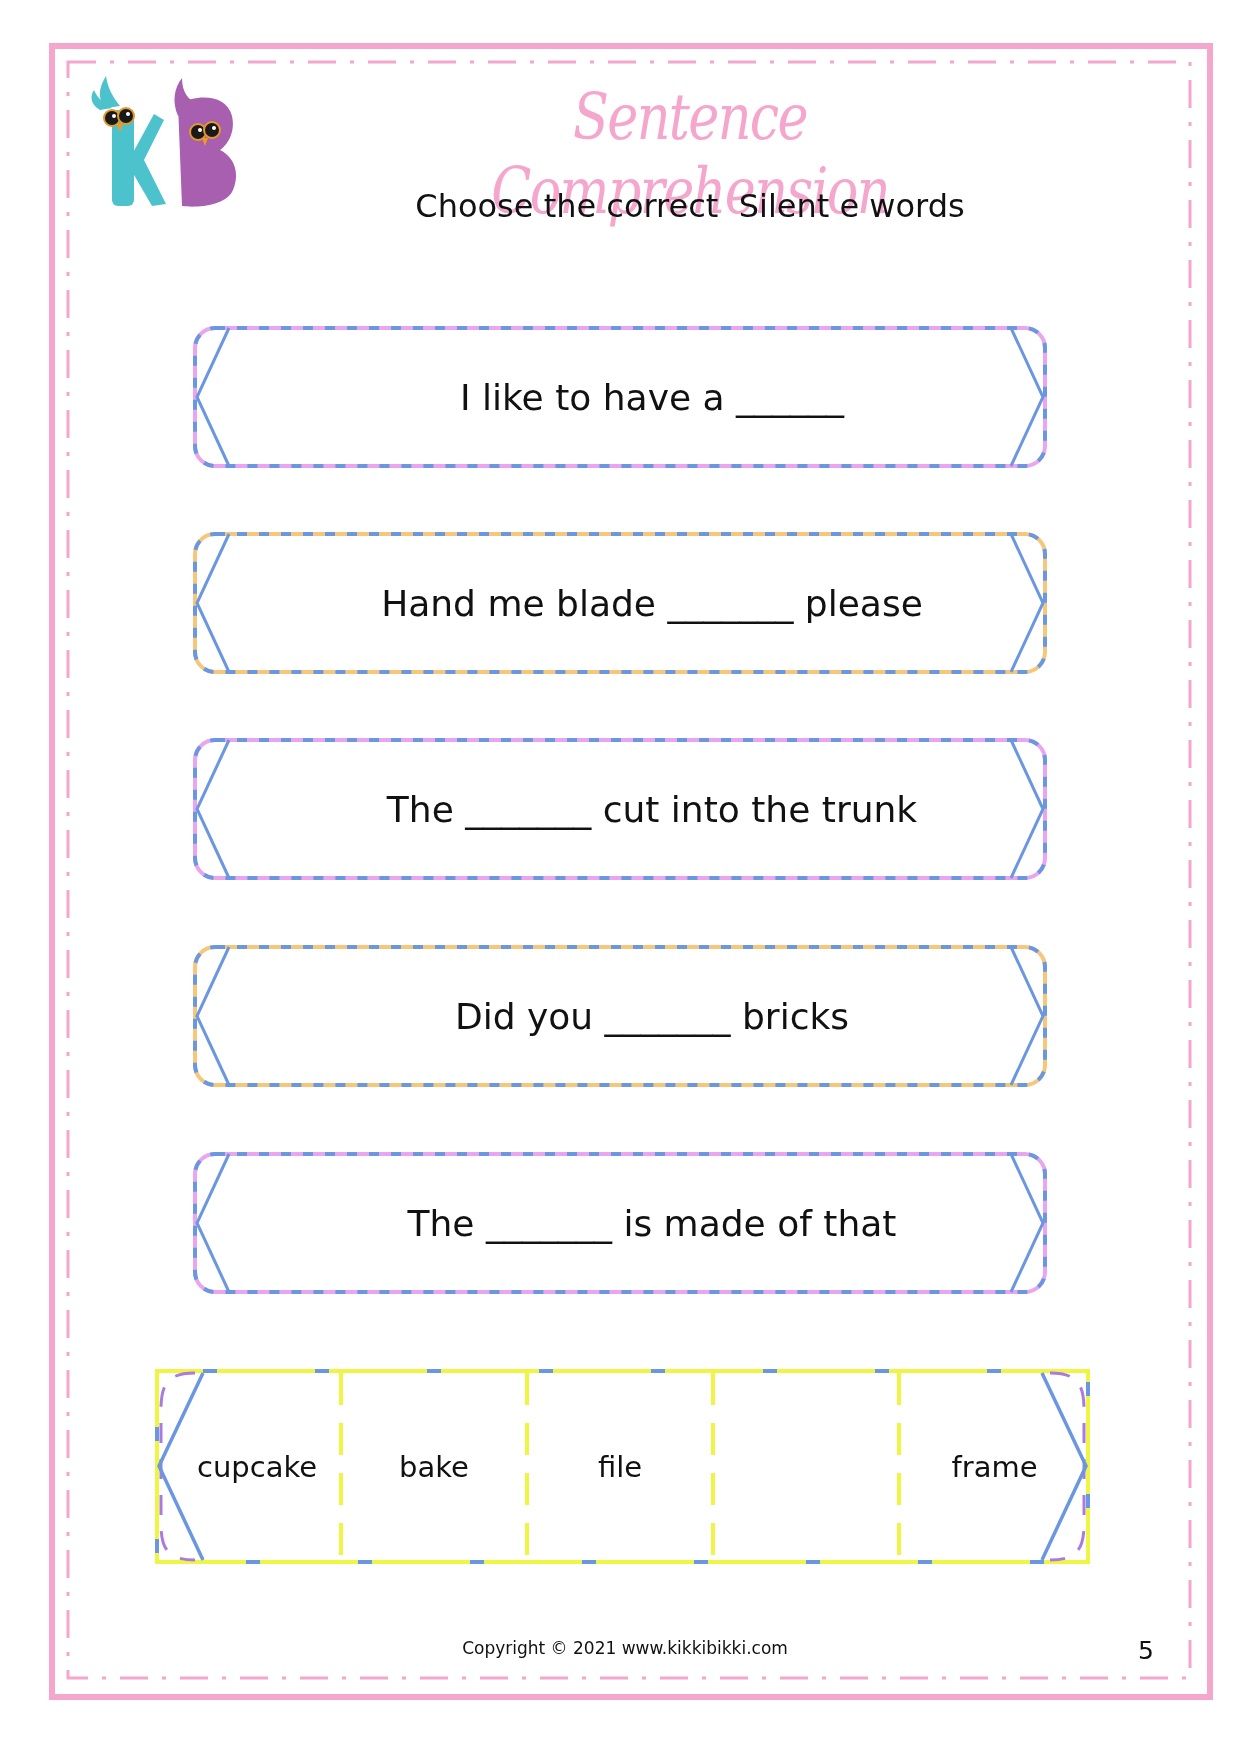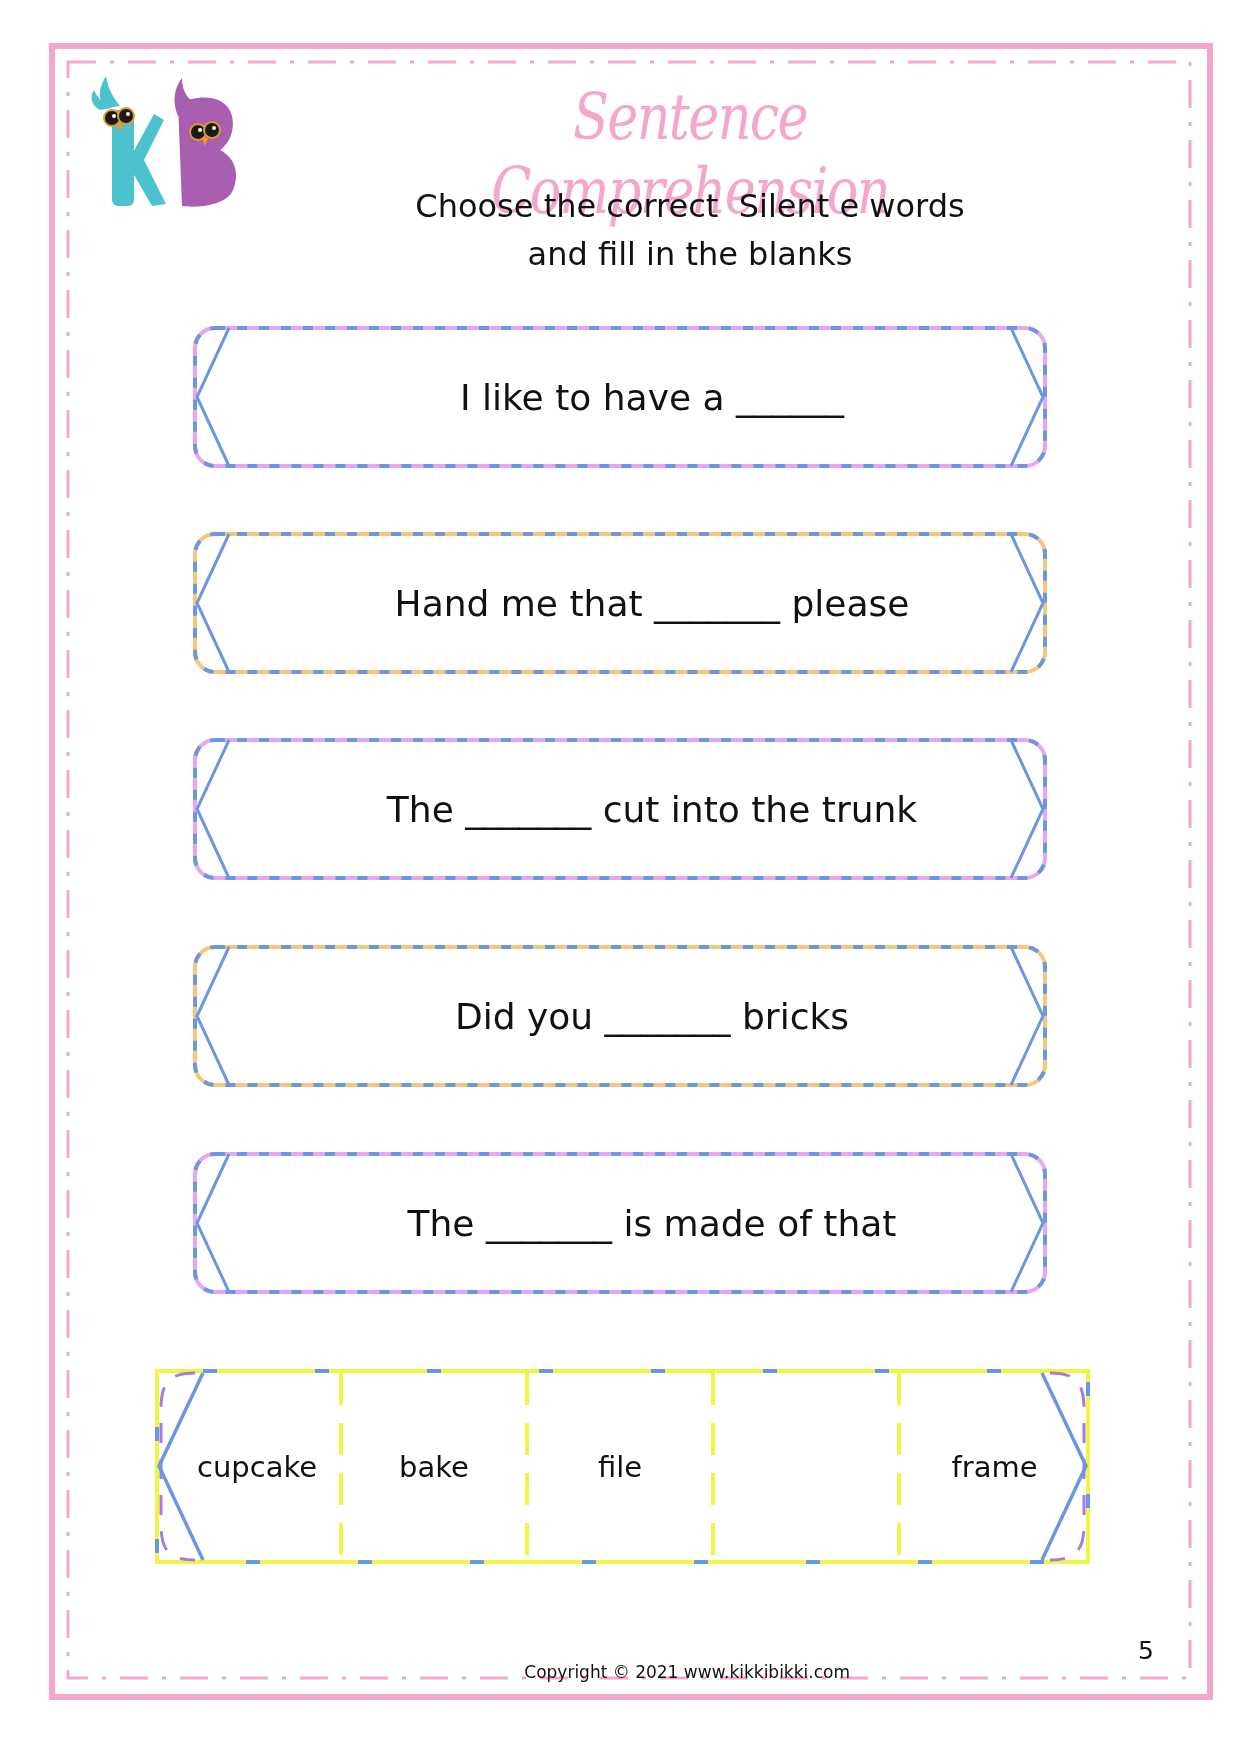--- a/index.html
+++ b/index.html
@@ -16,22 +16,22 @@
               font-size: 32px; line-height: 48px; color: #111; }
   .sentence-box { position: absolute; left: 193px; width: 854px; height: 142px; }
   .sentence-box svg { position: absolute; left: 0; top: 0; }
   .sentence-text { position: absolute; left: 0; top: 0; width: 100%; height: 100%;
                    display: flex; align-items: center; justify-content: center;
                    font-size: 36px; color: #111; margin-left: 32px; }
   .word-bank { position: absolute; left: 155px; top: 1369px; width: 935px; height: 195px; border-radius: 30px; }
   .word-bank svg { position: absolute; left: 0; top: 0; }
   .word-cell { position: absolute; top: 0; height: 195px; display: flex; align-items: center;
                justify-content: center; font-size: 29px; color: #111; }
-  .copyright { position: absolute; left: 400px; top: 1638px; width: 450px; text-align: right;
-               font-size: 17px; color: #111; margin-top: 24px; }
+  .copyright { position: absolute; left: 400px; top: 1638px; width: 450px; text-align: center;
+               font-size: 17px; color: #111; }
   .page-number { position: absolute; left: 1138px; top: 1636px; font-size: 25px; color: #111; }
 </style>
 </head>
 <body>
 
 <div class="outer-border"></div>
 <svg class="inner-border" width="1126" height="1620" viewBox="0 0 1126 1620">
   <rect x="2" y="2" width="1122" height="1616" fill="none" stroke="#f4a6cc" stroke-width="3" stroke-dasharray="28 14 4 14"></rect>
 </svg>
 
@@ -56,41 +56,40 @@
   <circle cx="112" cy="56" r="8" fill="#1a1a1a" stroke="#e39a2b" stroke-width="2"></circle>
   <circle cx="126" cy="54" r="8" fill="#1a1a1a" stroke="#e39a2b" stroke-width="2"></circle>
   <circle cx="114" cy="54" r="2" fill="#fff"></circle>
     <circle cx="128" cy="52" r="2" fill="#fff"></circle>
   <path d="M116 62 L122 62 L119 70 Z" fill="#f39a1e"></path>
 </svg>
 
 <div class="title">Sentence Comprehension</div>
 <div class="subtitle">
   <div style="white-space:pre;">Choose the correct  Silent e words</div>
-  <div>and fill in the blanks</div>
 </div>
 
 <div class="sentence-box" style="top:326px;">
   <svg width="854" height="142" viewBox="0 0 854 142">
     <rect x="2" y="2" width="850" height="138" rx="20" fill="none" stroke="#e9a6ee" stroke-width="4"></rect>
     <rect x="2" y="2" width="850" height="138" rx="20" fill="none" stroke="#6b97e0" stroke-width="4" stroke-dasharray="10 12"></rect>
     <polyline points="36,2 4,71 36,140" fill="none" stroke="#6b97e0" stroke-width="3"></polyline>
     <polyline points="818,2 850,71 818,140" fill="none" stroke="#6b97e0" stroke-width="3"></polyline>
   </svg>
   <div class="sentence-text">I like to have a ______</div>
 </div>
 
 <div class="sentence-box" style="top:532px;">
   <svg width="854" height="142" viewBox="0 0 854 142">
     <rect x="2" y="2" width="850" height="138" rx="20" fill="none" stroke="#f6c77a" stroke-width="4"></rect>
     <rect x="2" y="2" width="850" height="138" rx="20" fill="none" stroke="#6b97e0" stroke-width="4" stroke-dasharray="10 12"></rect>
     <polyline points="36,2 4,71 36,140" fill="none" stroke="#6b97e0" stroke-width="3"></polyline>
     <polyline points="818,2 850,71 818,140" fill="none" stroke="#6b97e0" stroke-width="3"></polyline>
   </svg>
-  <div class="sentence-text">Hand me that _______ please</div>
+  <div class="sentence-text">Hand me blade _______ please</div>
 </div>
 
 <div class="sentence-box" style="top:738px;">
   <svg width="854" height="142" viewBox="0 0 854 142">
     <rect x="2" y="2" width="850" height="138" rx="20" fill="none" stroke="#e9a6ee" stroke-width="4"></rect>
     <rect x="2" y="2" width="850" height="138" rx="20" fill="none" stroke="#6b97e0" stroke-width="4" stroke-dasharray="10 12"></rect>
     <polyline points="36,2 4,71 36,140" fill="none" stroke="#6b97e0" stroke-width="3"></polyline>
     <polyline points="818,2 850,71 818,140" fill="none" stroke="#6b97e0" stroke-width="3"></polyline>
   </svg>
   <div class="sentence-text">The _______ cut into the trunk</div>

